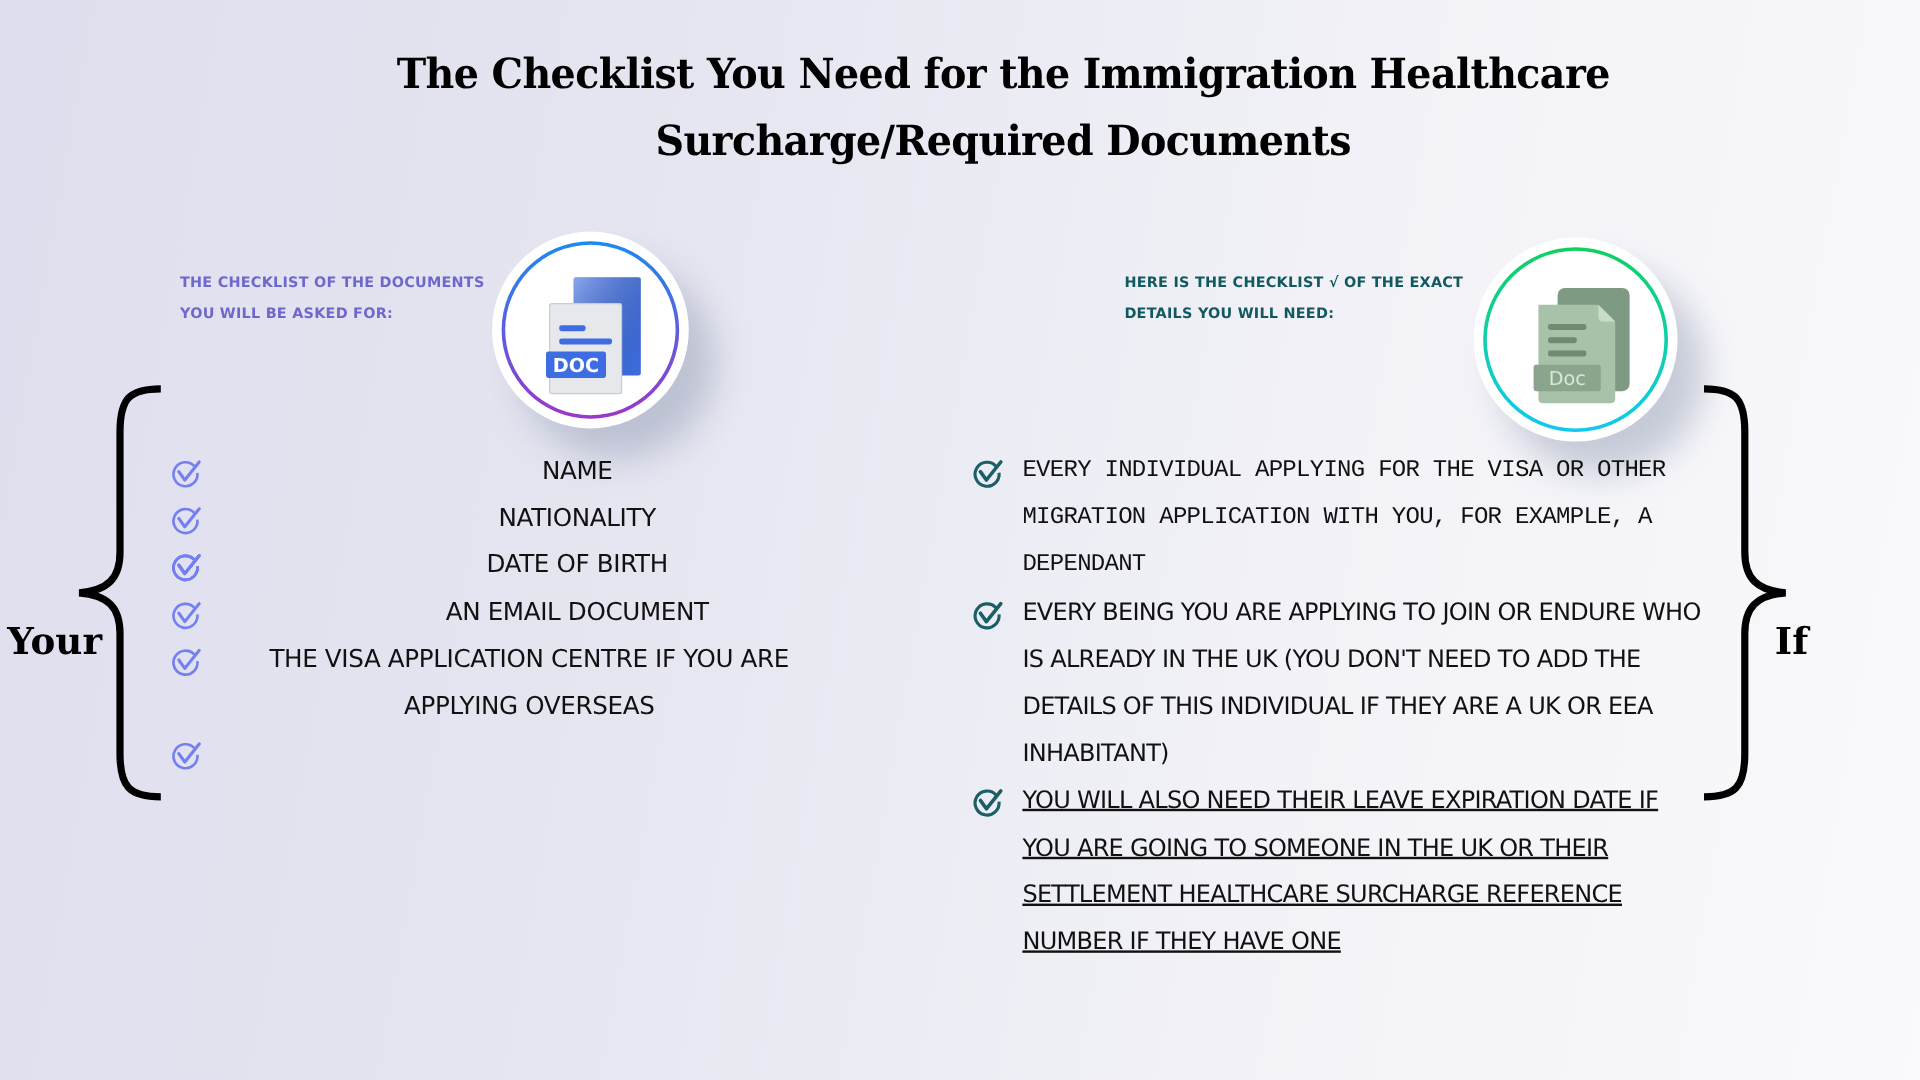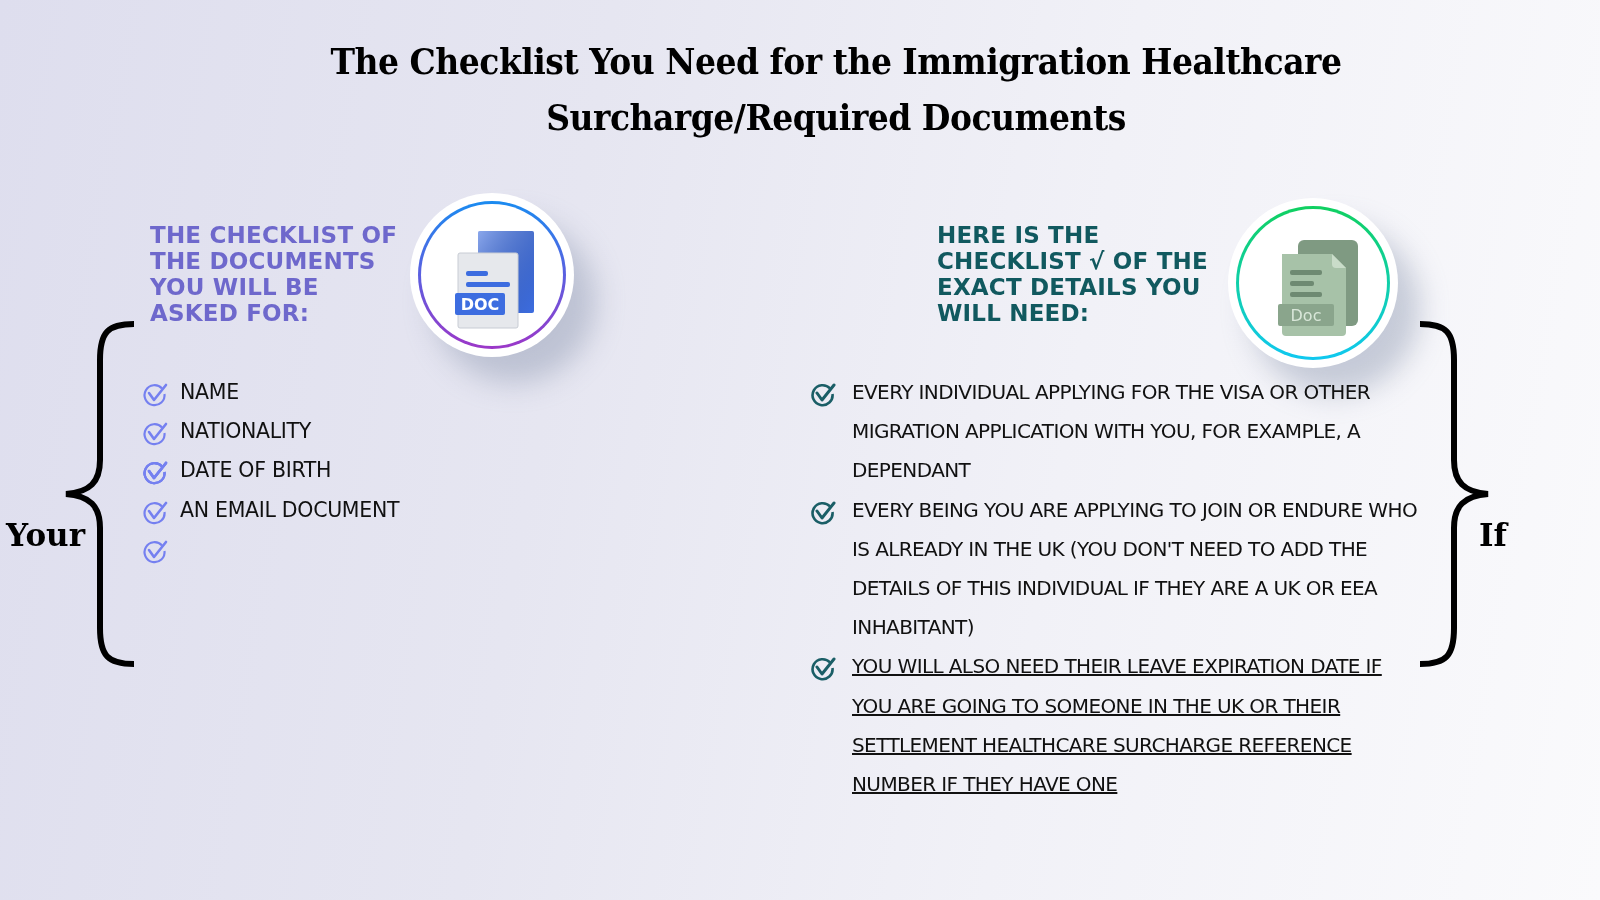--- a/index.html
+++ b/index.html
@@ -21,21 +21,21 @@
       letter-spacing: -0.5px;
       transform: scaleY(1.05);
     }
     .title.l1 { top: 42px; left: 36px; width: 1600px; }
     .title.l2 { top: 98px; left: 36px; width: 1600px; }
 
     .section-heading {
       position: absolute;
       font-family: "DejaVu Sans", sans-serif;
       font-weight: bold;
-      font-size: 23px;
+      font-size: 12px;
       line-height: 26px;
       letter-spacing: 0.2px;
     }
     .section-heading.left { left: 150px; top: 222px; color: #6e68cc; width: 260px; }
     .section-heading.right { left: 896px; top: 222px; color: #11595f; width: 310px; margin-left: 41px; }
 
     .doc-circle {
       position: absolute;
       width: 164px; height: 164px;
       border-radius: 50%;
@@ -72,21 +72,21 @@
     .checklist { position: absolute; list-style: none; }
     .checklist li {
       position: relative;
       font-family: "DejaVu Sans", sans-serif;
       font-size: 20.5px;
       line-height: 39.2px;
       color: #111;
       padding-left: 38px;
       letter-spacing: -0.3px;
     }
-    .checklist.left { left: 142px; top: 373px; width: 640px; }
+    .checklist.left { left: 142px; top: 373px; width: 640px; text-align: center; }
     .checklist.right { left: 810px; top: 373px; width: 640px; }
     .checklist.right li { padding-left: 42px; letter-spacing: -0.6px; font-size: 20px; }
     .checklist li .chk {
       position: absolute; left: 0; top: 9px;
       width: 26px; height: 26px;
     }
   </style>
 </head>
 <body>
 
@@ -180,30 +180,37 @@
       </svg>
     <span>DATE OF BIRTH</span>
   </li>
   <li>
     <svg class="chk" viewBox="0 0 26 26">
         <path d="M20 6.5 A10 10 0 1 0 22.5 12" fill="none" stroke="#7580f0" stroke-width="2.2"></path>
         <path d="M7 11 L12 18 L24 3" fill="none" stroke="#7580f0" stroke-width="2.6" stroke-linecap="round" stroke-linejoin="round"></path>
       </svg>
     <span>AN EMAIL DOCUMENT</span>
   </li>
+  <li style="width:560px;">
+    <svg class="chk" viewBox="0 0 26 26">
+        <path d="M20 6.5 A10 10 0 1 0 22.5 12" fill="none" stroke="#7580f0" stroke-width="2.2"></path>
+        <path d="M7 11 L12 18 L24 3" fill="none" stroke="#7580f0" stroke-width="2.6" stroke-linecap="round" stroke-linejoin="round"></path>
+      </svg>
+    <span>THE VISA APPLICATION CENTRE IF YOU ARE APPLYING OVERSEAS</span>
+  </li>
   <li style="width:600px;">
     <svg class="chk" viewBox="0 0 26 26">
         <path d="M20 6.5 A10 10 0 1 0 22.5 12" fill="none" stroke="#7580f0" stroke-width="2.2"></path>
         <path d="M7 11 L12 18 L24 3" fill="none" stroke="#7580f0" stroke-width="2.6" stroke-linecap="round" stroke-linejoin="round"></path>
       </svg>
   </li>
 </ul>
 
 <ul class="checklist right">
-  <li style="width:580px;">
+  <li style="width:580px;font-family:Liberation Mono, monospace;">
     <svg class="chk" viewBox="0 0 26 26">
         <path d="M20 6.5 A10 10 0 1 0 22.5 12" fill="none" stroke="#1a5e66" stroke-width="2.6"></path>
         <path d="M7 11 L12 18 L24 3" fill="none" stroke="#1a5e66" stroke-width="3" stroke-linecap="round" stroke-linejoin="round"></path>
       </svg>
     <span>EVERY INDIVIDUAL APPLYING FOR THE VISA OR OTHER MIGRATION APPLICATION WITH YOU, FOR EXAMPLE, A DEPENDANT</span>
   </li>
   <li style="width:625px;">
     <svg class="chk" viewBox="0 0 26 26">
         <path d="M20 6.5 A10 10 0 1 0 22.5 12" fill="none" stroke="#1a5e66" stroke-width="2.6"></path>
         <path d="M7 11 L12 18 L24 3" fill="none" stroke="#1a5e66" stroke-width="3" stroke-linecap="round" stroke-linejoin="round"></path>

